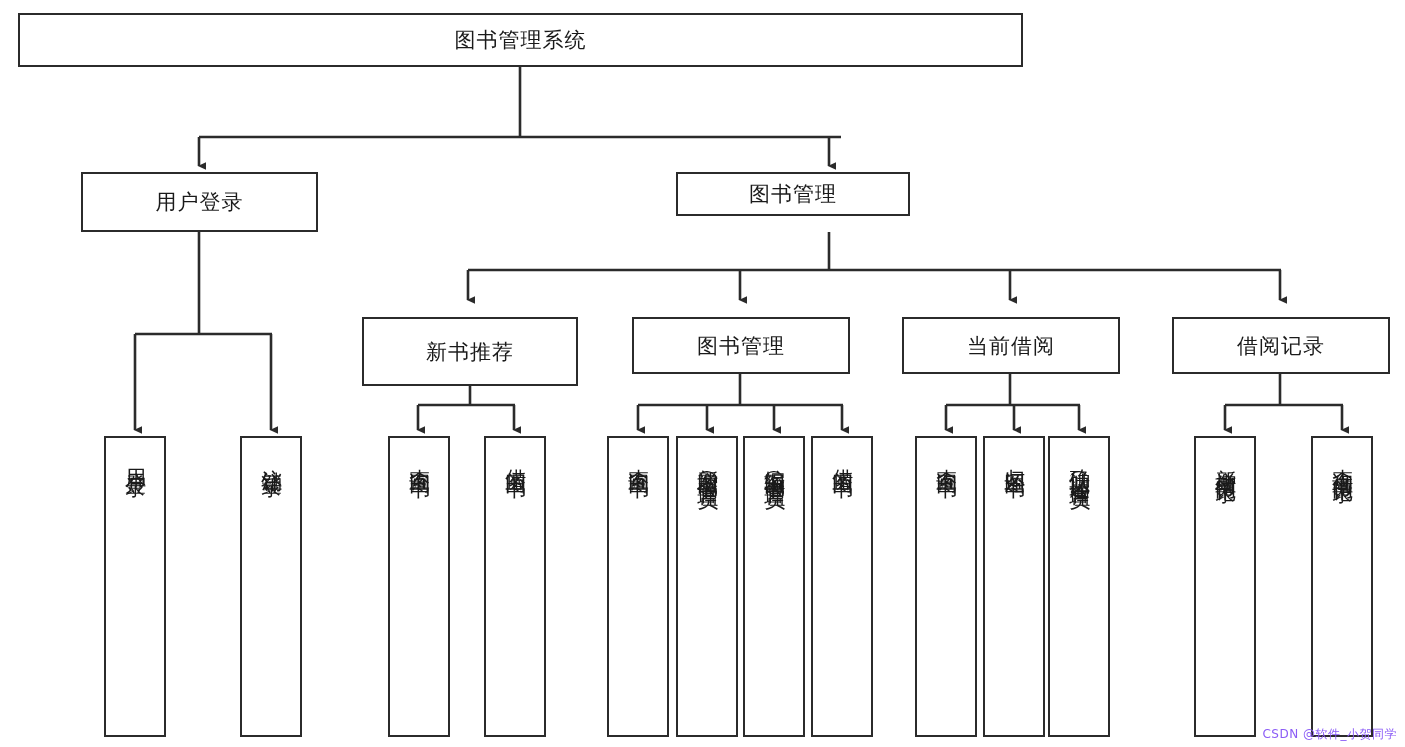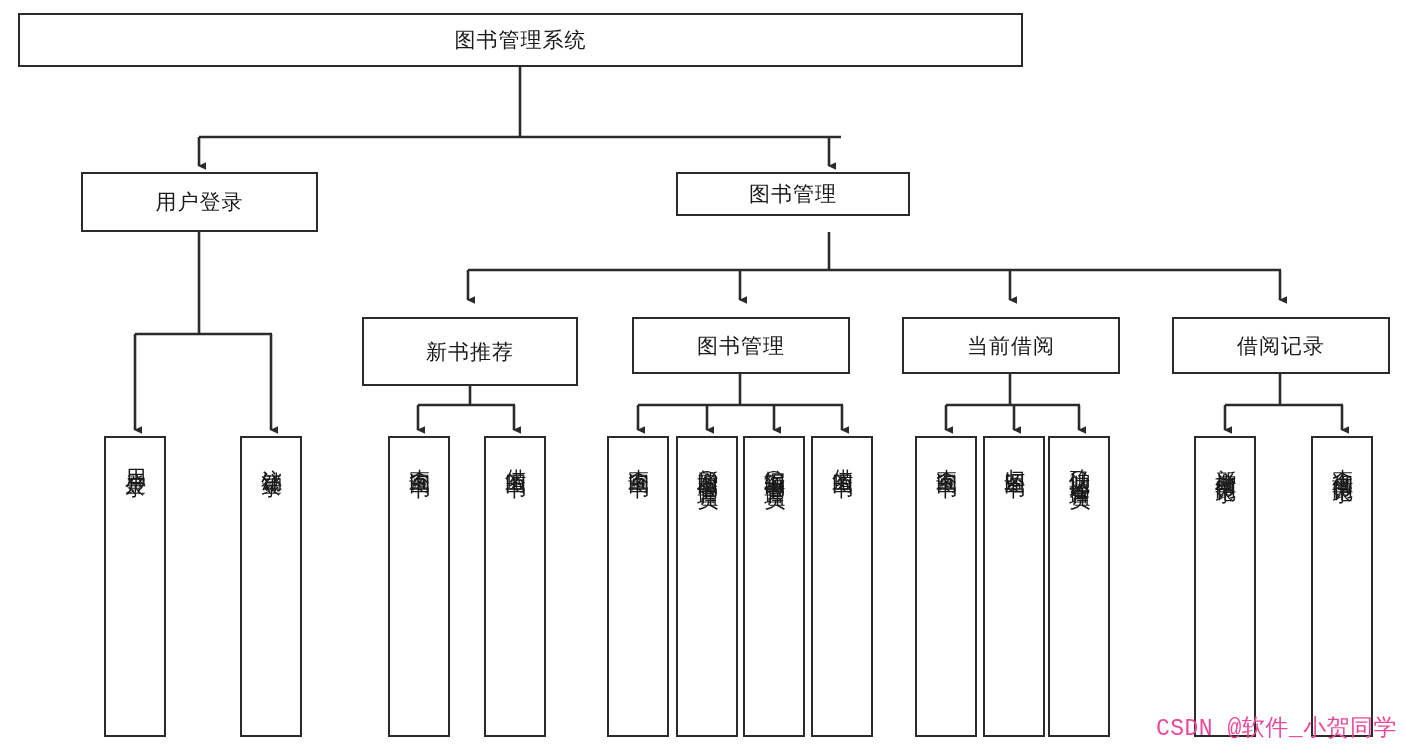--- a/index.html
+++ b/index.html
@@ -47,25 +47,24 @@
     font-size: 21px;
     line-height: 1.32;
     letter-spacing: 3px;
     color: #1a1a1a;
     white-space: nowrap;
   }
   .watermark {
     position: absolute;
     right: 8px;
     bottom: 4px;
-    font-size: 23px;
-    color: #ec4899;
+    font-size: 12px;
+    color: #8b5cf6;
     letter-spacing: 0.5px;
     white-space: nowrap;
-    font-family: Liberation Mono, monospace;
   }
 </style>
 </head>
 <body>
 
 <div id="canvas">
 
   <svg class="wires" viewBox="0 0 1405 747">
     <defs>
       <marker id="arrow" markerWidth="9" markerHeight="9" refX="4.5" refY="7.4" orient="auto" markerUnits="userSpaceOnUse">

